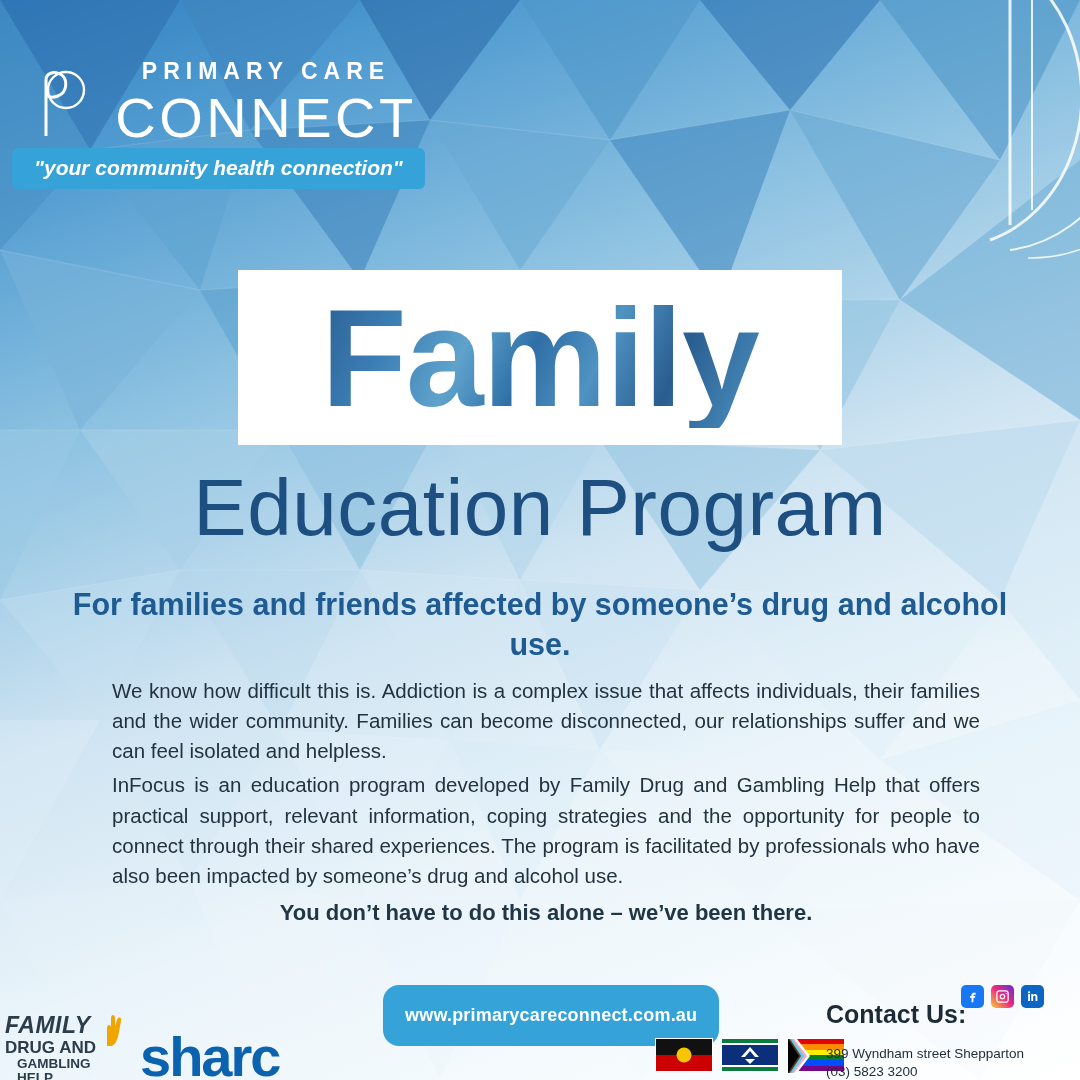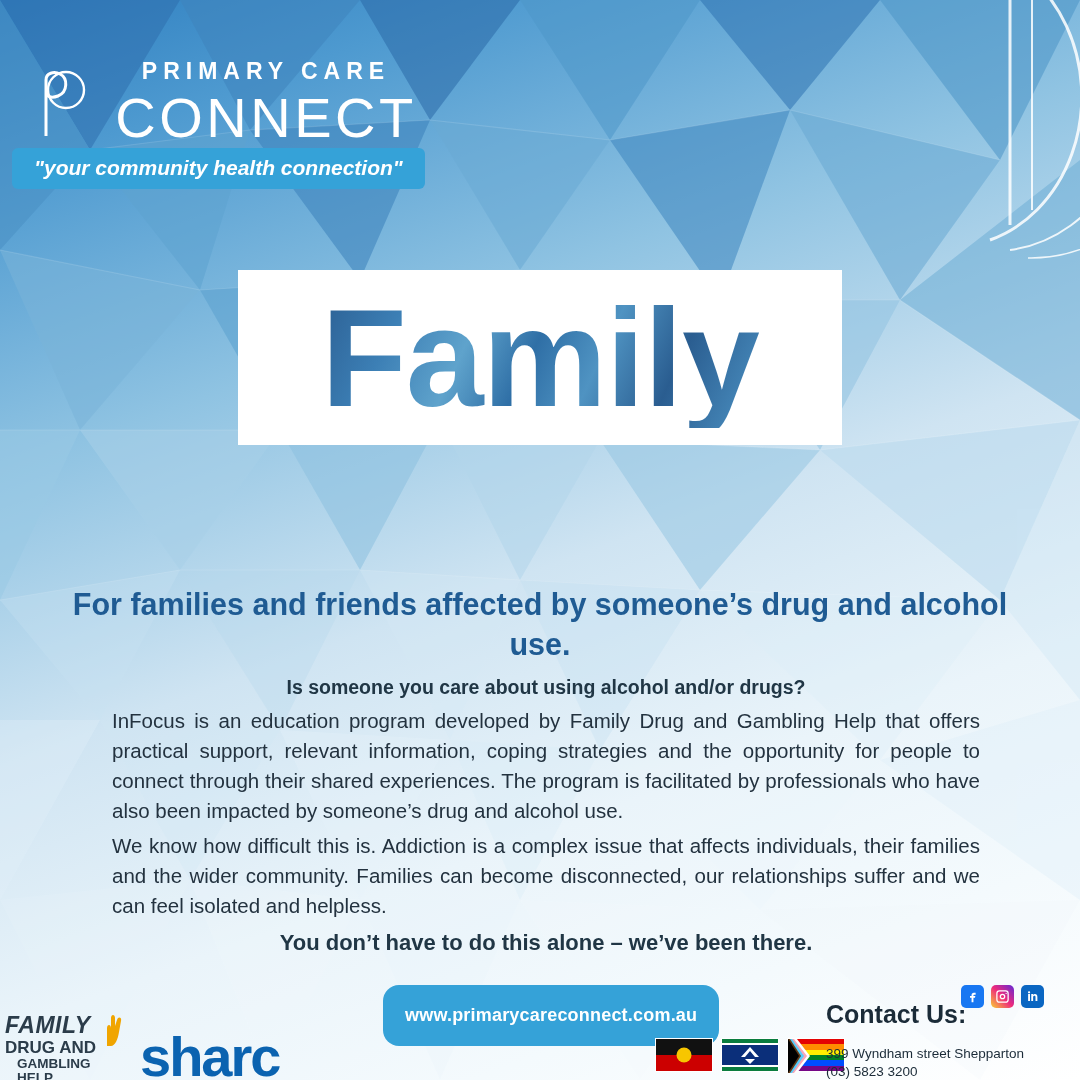--- a/index.html
+++ b/index.html
@@ -203,26 +203,26 @@
       <div class="logo-primary">PRIMARY CARE</div>
       <div class="logo-connect">CONNECT</div>
     </div>
   </div>
   <div class="tagline">"your community health connection"</div>
 
   <div class="infocus-band">
     <div class="infocus-word">Family</div>
   </div>
 
+  <div class="edu-title">Education Program</div>
   <div class="subhead">For families and friends affected by someone’s drug and alcohol use.</div>
 
   <div class="body-block">
-    <div class="q-line">Is someone you care about using alcohol and/or drugs?</div>
+    <p class="para">We know how difficult this is. Addiction is a complex issue that affects individuals, their families and the wider community. Families can become disconnected, our relationships suffer and we can feel isolated and helpless.</p>
     <p class="para">InFocus is an education program developed by Family Drug and Gambling Help that offers practical support, relevant information, coping strategies and the opportunity for people to connect through their shared experiences.  The program is facilitated by professionals who have also been impacted by someone’s drug and alcohol use.</p>
-    <p class="para">We know how difficult this is. Addiction is a complex issue that affects individuals, their families and the wider community. Families can become disconnected, our relationships suffer and we can feel isolated and helpless.</p>
     <div class="closing">You don’t have to do this alone – we’ve been there.</div>
   </div>
 
   <div class="url-pill">www.primarycareconnect.com.au</div>
 
   <div class="fdgh">
     <div class="fdgh-hand">
       <svg viewBox="0 0 26 34">
         <path d="M6,34 L6,16 C6,12 10,12 10,16 L10,6 C10,2 14,2 14,6 L14,14 L16,8 C17,4 21,5 20,9 L18,20 C17,27 14,34 10,34 Z" fill="#f0a500"></path>
       </svg>

